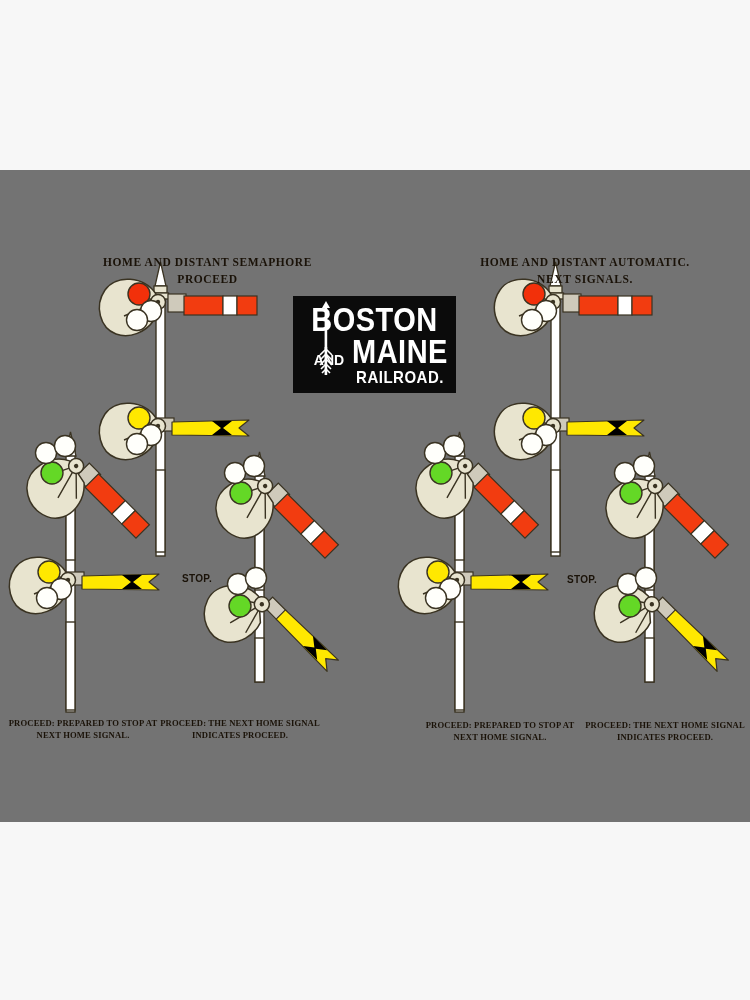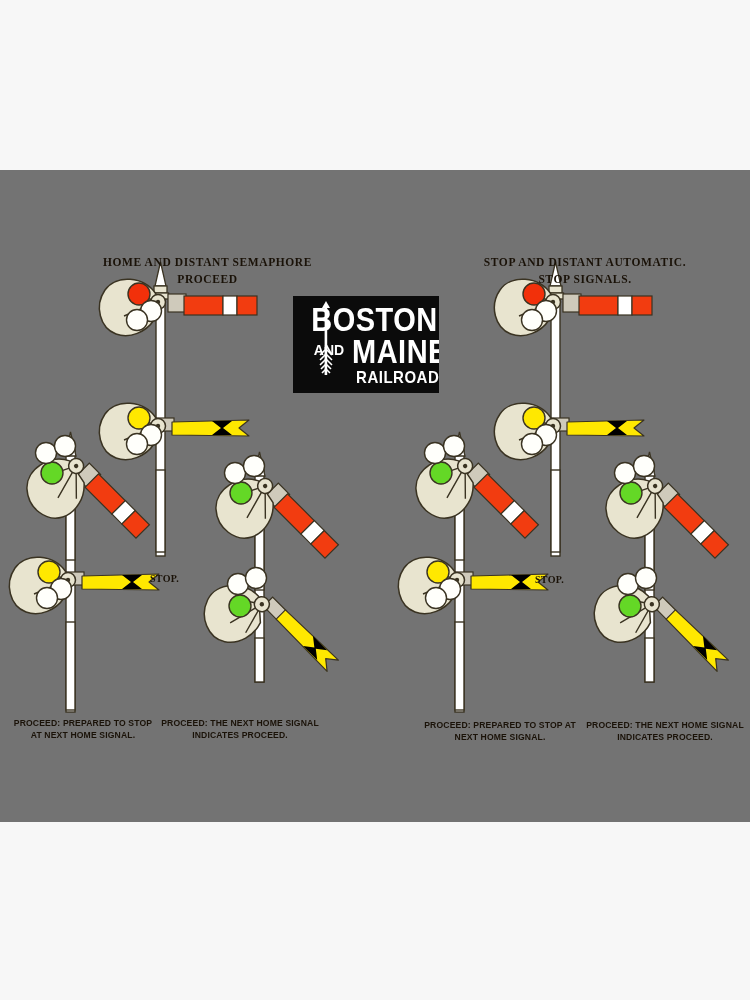--- a/index.html
+++ b/index.html
@@ -20,60 +20,61 @@
     font-weight:bold;
     color:#1a1208;
     text-align:center;
     letter-spacing:0.6px;
     line-height:1.45;
   }
   #title-left{left:55px;top:84px;width:305px;font-size:11.5px;}
   #title-right{left:435px;top:84px;width:300px;font-size:11.5px;}
   .caption{
     position:absolute;
-    font-family:Liberation Sans, sans-serif;
+    font-family:Liberation Serif, serif;
     font-weight:bold;
     color:#1a1208;
     text-align:center;
     font-size:8.6px;
     line-height:1.35;
     letter-spacing:0.15px;
   }
   #cap-1{left:8px;top:548px;width:150px;}
   #cap-2{left:160px;top:548px;width:160px;}
   #cap-3{left:415px;top:550px;width:170px;}
   #cap-4{left:585px;top:550px;width:160px;}
   .stop-label{
     position:absolute;
-    font-family:Liberation Serif, serif;
+    font-family:Liberation Sans, sans-serif;
     font-weight:bold;
     font-size:10px;
     color:#1a1208;
     letter-spacing:0.3px;
+    margin-left:32px;
   }
   #stop-left{left:150px;top:403px;}
   #stop-right{left:535px;top:404px;}
 
   
   #herald{
-    position:absolute;left:293px;top:126px;width:146px;height:97px;
+    position:absolute;left:293px;top:126px;width:163px;height:97px;
     background:#0b0b0b;
     overflow:hidden;
   }
   #herald .word{
     position:absolute;
     color:#ffffff;
     font-family:"Liberation Sans", sans-serif;
     font-weight:bold;
     text-align:center;
     white-space:nowrap;
   }
   #w-boston{left:0;top:6px;width:163px;font-size:29px;letter-spacing:0.5px;
             transform:scaleY(1.12);transform-origin:center top;}
-  #w-and{left:10px;top:46px;width:52px;font-size:14px;letter-spacing:0px;
+  #w-and{left:10px;top:56px;width:52px;font-size:14px;letter-spacing:0px;
          transform:scaleY(1.0);}
   #w-maine{left:52px;top:38px;width:110px;font-size:29px;letter-spacing:0.5px;
            transform:scaleY(1.12);transform-origin:center top;}
   #w-railroad{left:52px;top:72px;width:110px;font-size:15px;letter-spacing:0.5px;
               transform:scaleY(1.1);transform-origin:center top;}
   #herald-arrow{position:absolute;left:22px;top:3px;width:22px;height:78px;}
 
   svg{display:block;overflow:visible;}
   .svglayer{position:absolute;left:0;top:0;width:750px;height:652px;pointer-events:none;}
   .band{position:absolute;left:0;width:750px;background:#f7f7f7;}
@@ -296,22 +297,22 @@
         <circle cx="646" cy="408" r="10.5" fill="#fffffb" stroke="#3a3322" stroke-width="1.4"></circle>
         <rect x="645" y="468" width="9" height="44" fill="#ffffff" stroke="#3a3322" stroke-width="1.4"></rect>
       </g>
     </svg>
 
     <div class="title" id="title-left">
       <div>HOME  AND  DISTANT  SEMAPHORE</div>
       <div>PROCEED</div>
     </div>
     <div class="title" id="title-right">
-      <div>STOP AND DISTANT AUTOMATIC.</div>
-      <div>STOP      SIGNALS.</div>
+      <div>HOME AND DISTANT AUTOMATIC.</div>
+      <div>NEXT      SIGNALS.</div>
     </div>
 
     <div id="herald">
       <svg id="herald-arrow" viewBox="0 0 22 78">
         <path d="M11,2 L7,9 L15,9 Z" fill="#ffffff"></path>
         <rect x="9.6" y="8" width="2.6" height="42" fill="#ffffff"></rect>
         <g stroke="#ffffff" stroke-width="1.6" fill="none">
           <path d="M11,50 L5,56 M11,50 L17,56"></path>
           <path d="M11,55 L5,61 M11,55 L17,61"></path>
           <path d="M11,60 L5,66 M11,60 L17,66"></path>

